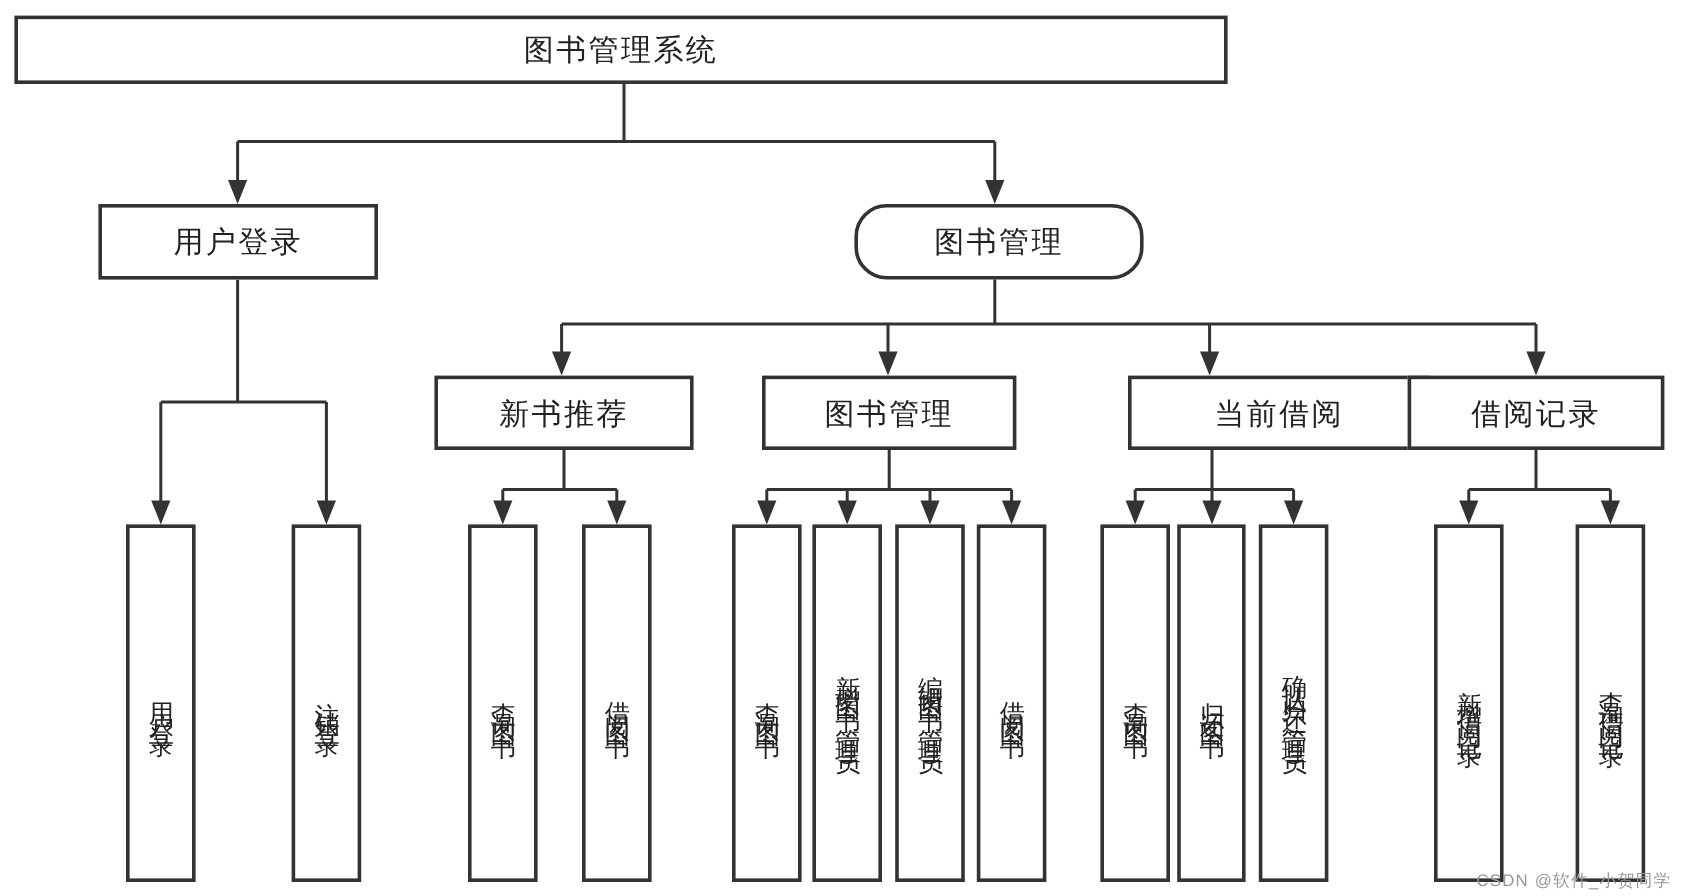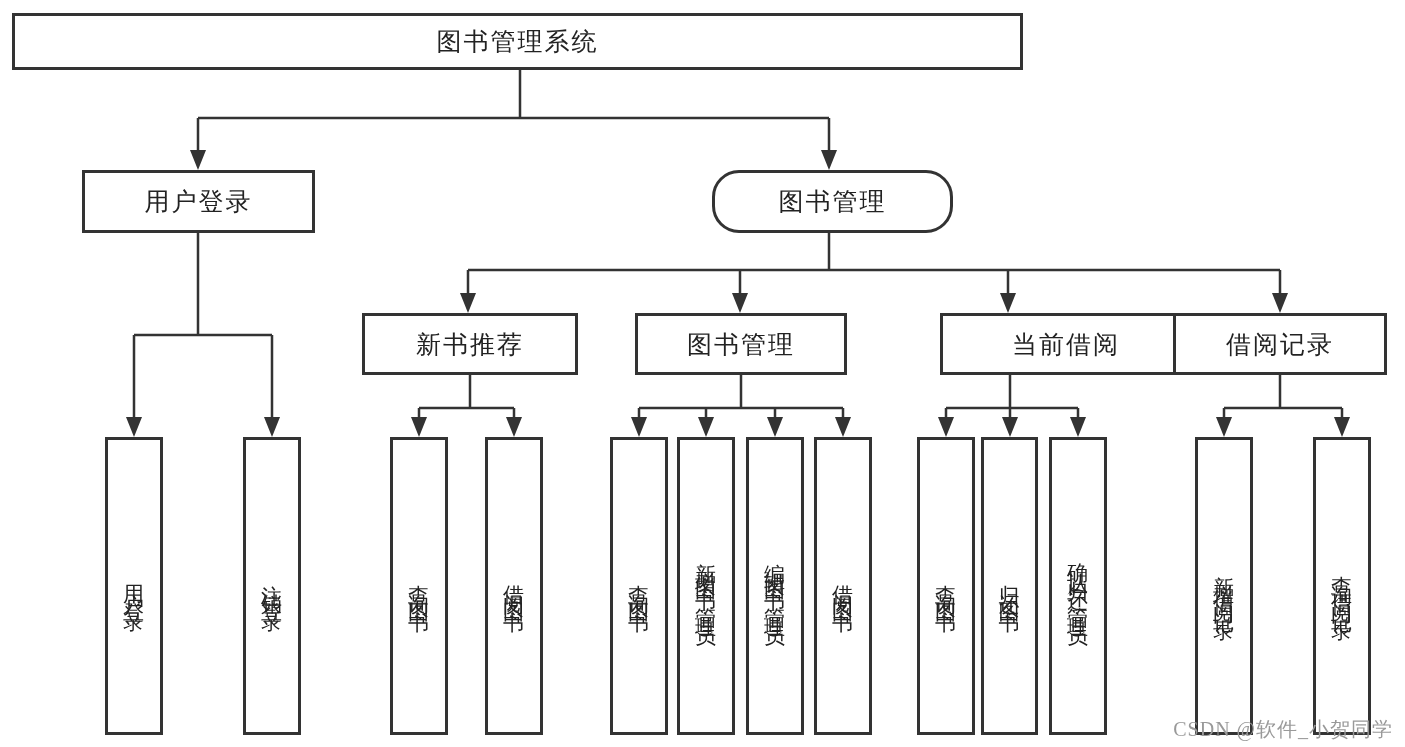--- a/index.html
+++ b/index.html
@@ -42,26 +42,25 @@
     text-orientation: mixed;
     font-size: 21px;
     letter-spacing: 9px;
     line-height: 1.1;
     white-space: nowrap;
   }
   .watermark {
     position: absolute;
     right: 12px;
     bottom: 4px;
-    font-size: 20px;
+    font-size: 14px;
     color: #999999;
     letter-spacing: 1px;
     white-space: nowrap;
     z-index: 5;
-    font-family: Liberation Serif, serif;
   }
 </style>
 </head>
 <body>
 
 <div class="canvas">
 
   <svg class="connector-layer" width="1405" height="747" viewBox="0 0 1405 747" xmlns="http://www.w3.org/2000/svg">
     <g stroke="#333333" stroke-width="2.5" fill="none">
 

